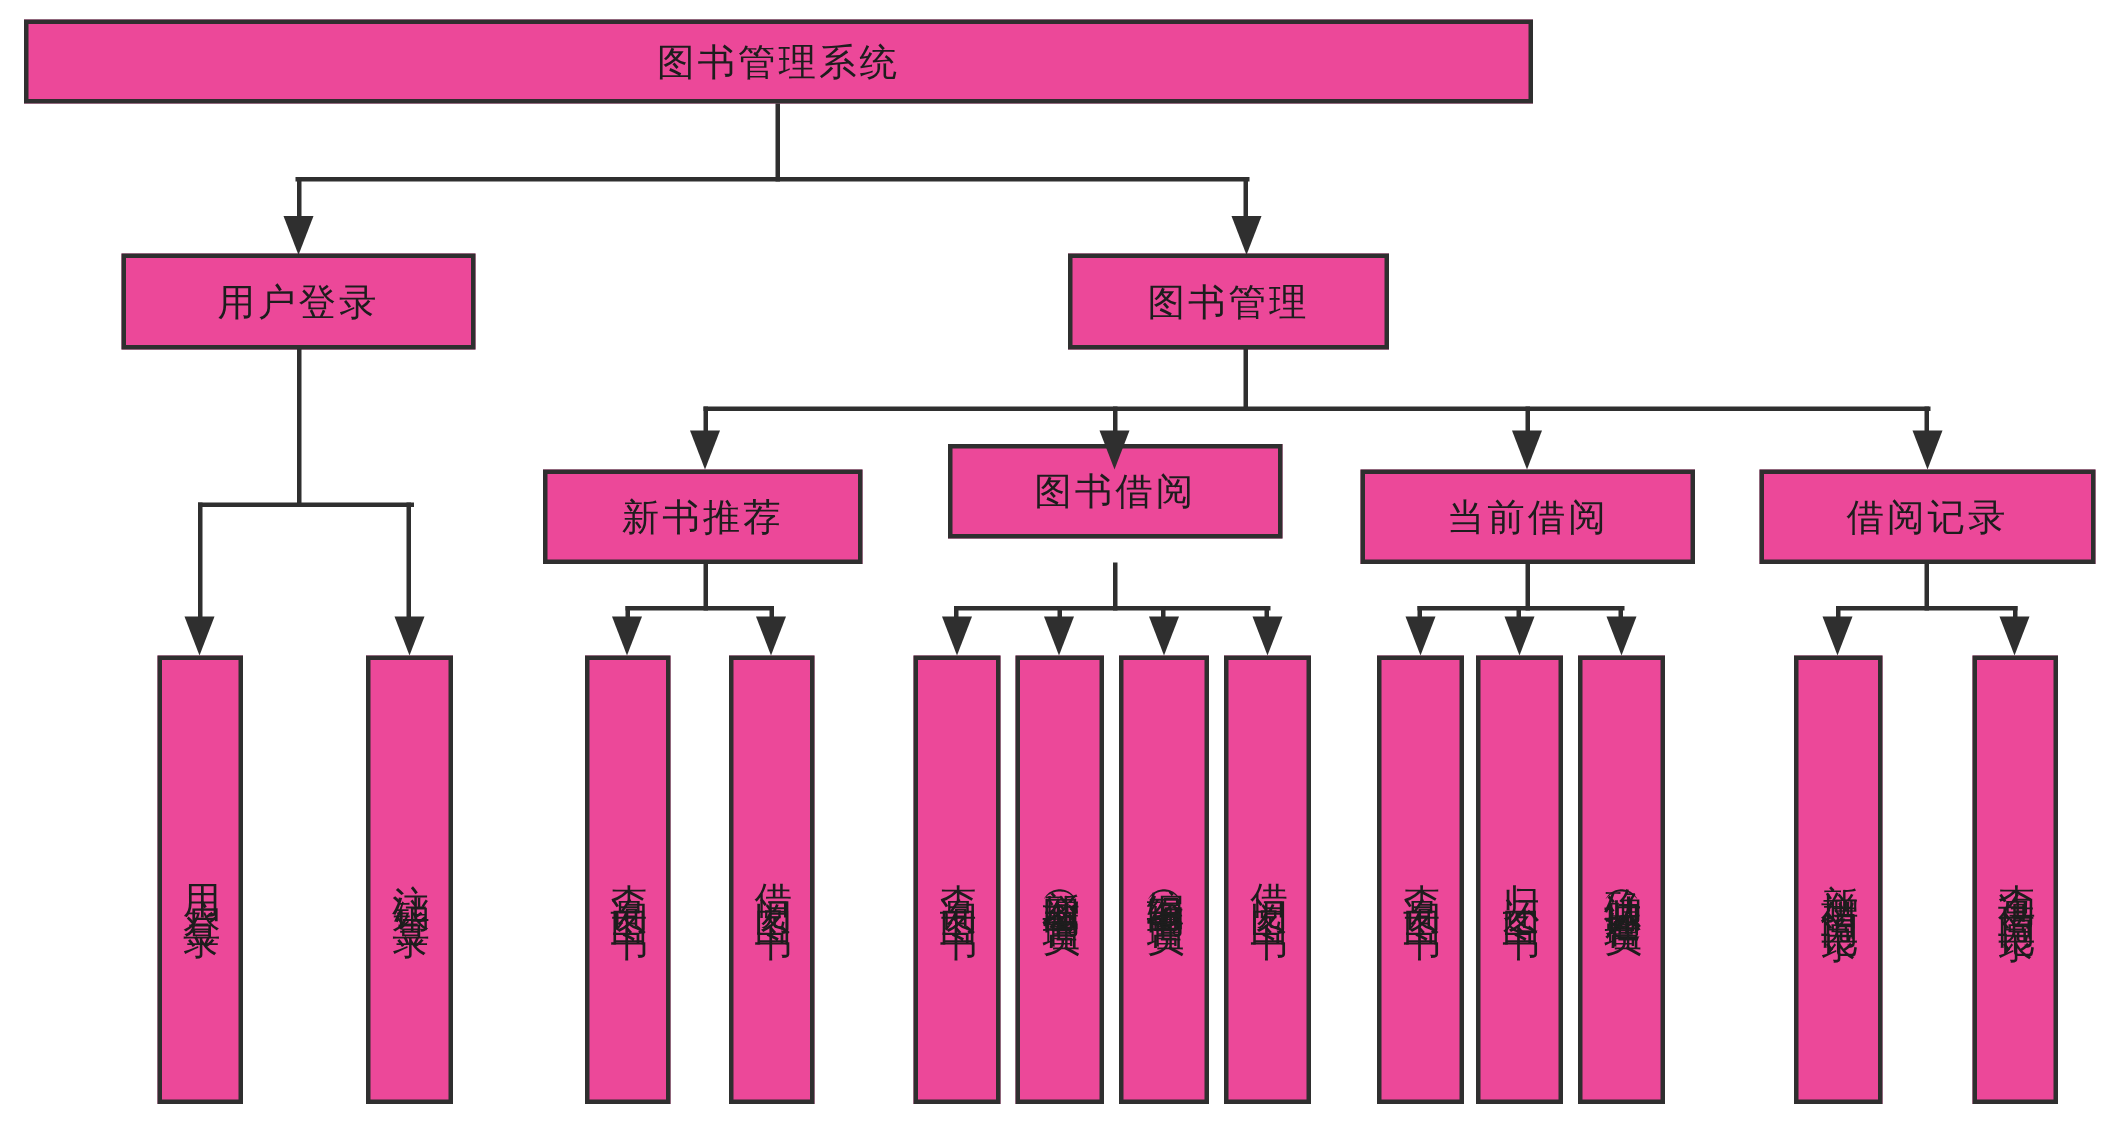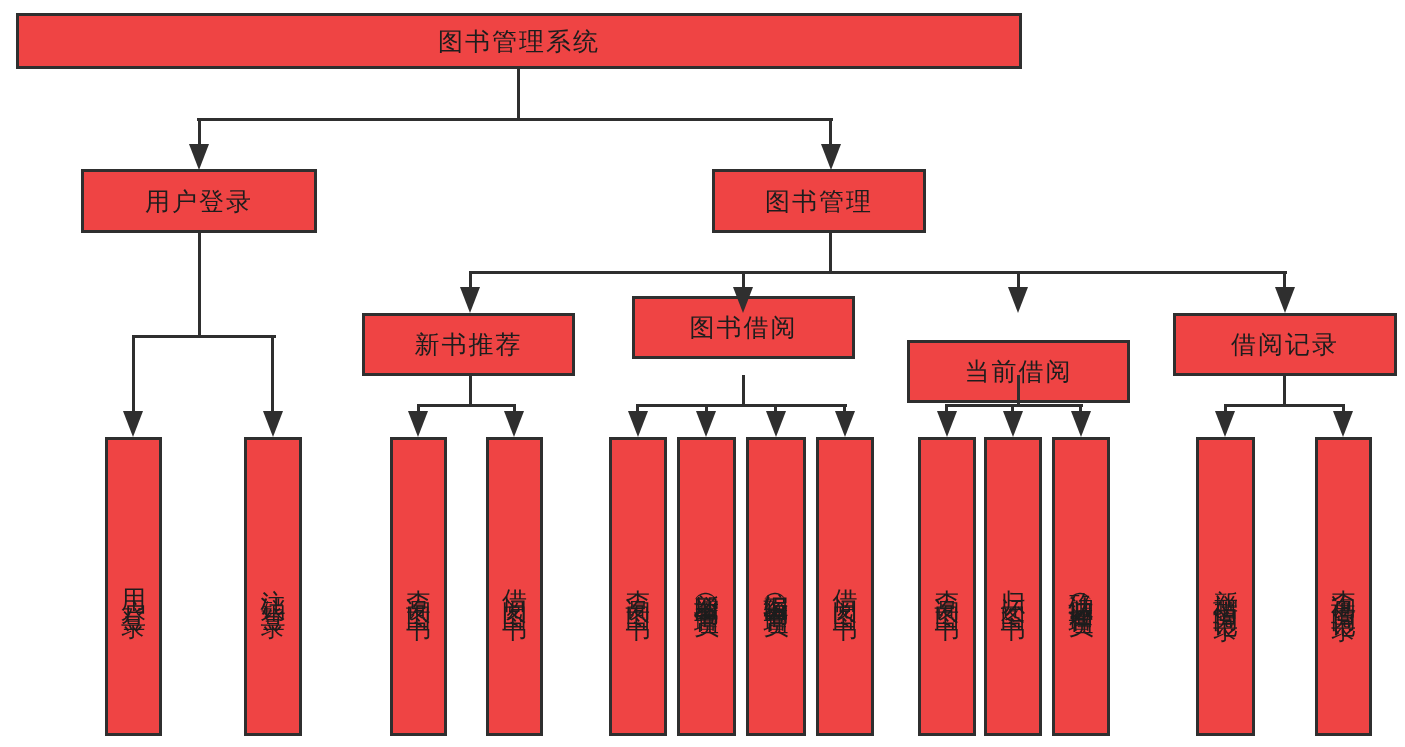--- a/index.html
+++ b/index.html
@@ -1,21 +1,21 @@
 <!DOCTYPE html>
 <html><head>
 <meta charset="utf-8">
 <style>
   html,body{margin:0;padding:0;background:#fff;}
   #stage{
     position:relative;width:1405px;height:747px;background:#ffffff;
     font-family:"Liberation Sans", sans-serif;overflow:hidden;
   }
   .bx{
-    position:absolute;background:#ef4444;border:3px solid #2f2f2f;
+    position:absolute;background:#ec4899;border:3px solid #2f2f2f;
     box-sizing:border-box;display:flex;align-items:center;justify-content:center;
     color:#1d1d1d;
   }
   .hz{font-size:25px;letter-spacing:2px;white-space:nowrap;}
   .vt{writing-mode:vertical-rl;text-orientation:mixed;font-size:25px;line-height:1;letter-spacing:9px;}
   .vt.med{letter-spacing:6px;}
   .vt.tight{letter-spacing:3px;}
   .ln{position:absolute;background:#2f2f2f;}
   .ah{position:absolute;width:0;height:0;border-left:10px solid transparent;
       border-right:10px solid transparent;border-top:26px solid #2f2f2f;}
@@ -37,21 +37,21 @@
   <div class="bx" style="left:712px;top:169px;width:214px;height:64px;">
     <span class="hz">图书管理</span>
   </div>
 
   <div class="bx" style="left:362px;top:313px;width:213px;height:63px;">
     <span class="hz">新书推荐</span>
   </div>
   <div class="bx" style="left:632px;top:296px;width:223px;height:63px;">
     <span class="hz">图书借阅</span>
   </div>
-  <div class="bx" style="left:907px;top:313px;width:223px;height:63px;margin-top:27px;">
+  <div class="bx" style="left:907px;top:313px;width:223px;height:63px;">
     <span class="hz">当前借阅</span>
   </div>
   <div class="bx" style="left:1173px;top:313px;width:224px;height:63px;">
     <span class="hz">借阅记录</span>
   </div>
 
   <div class="bx" style="left:105px;top:437px;width:57px;height:299px;">
     <span class="vt">用户登录</span>
   </div>
   <div class="bx" style="left:244px;top:437px;width:58px;height:299px;">

